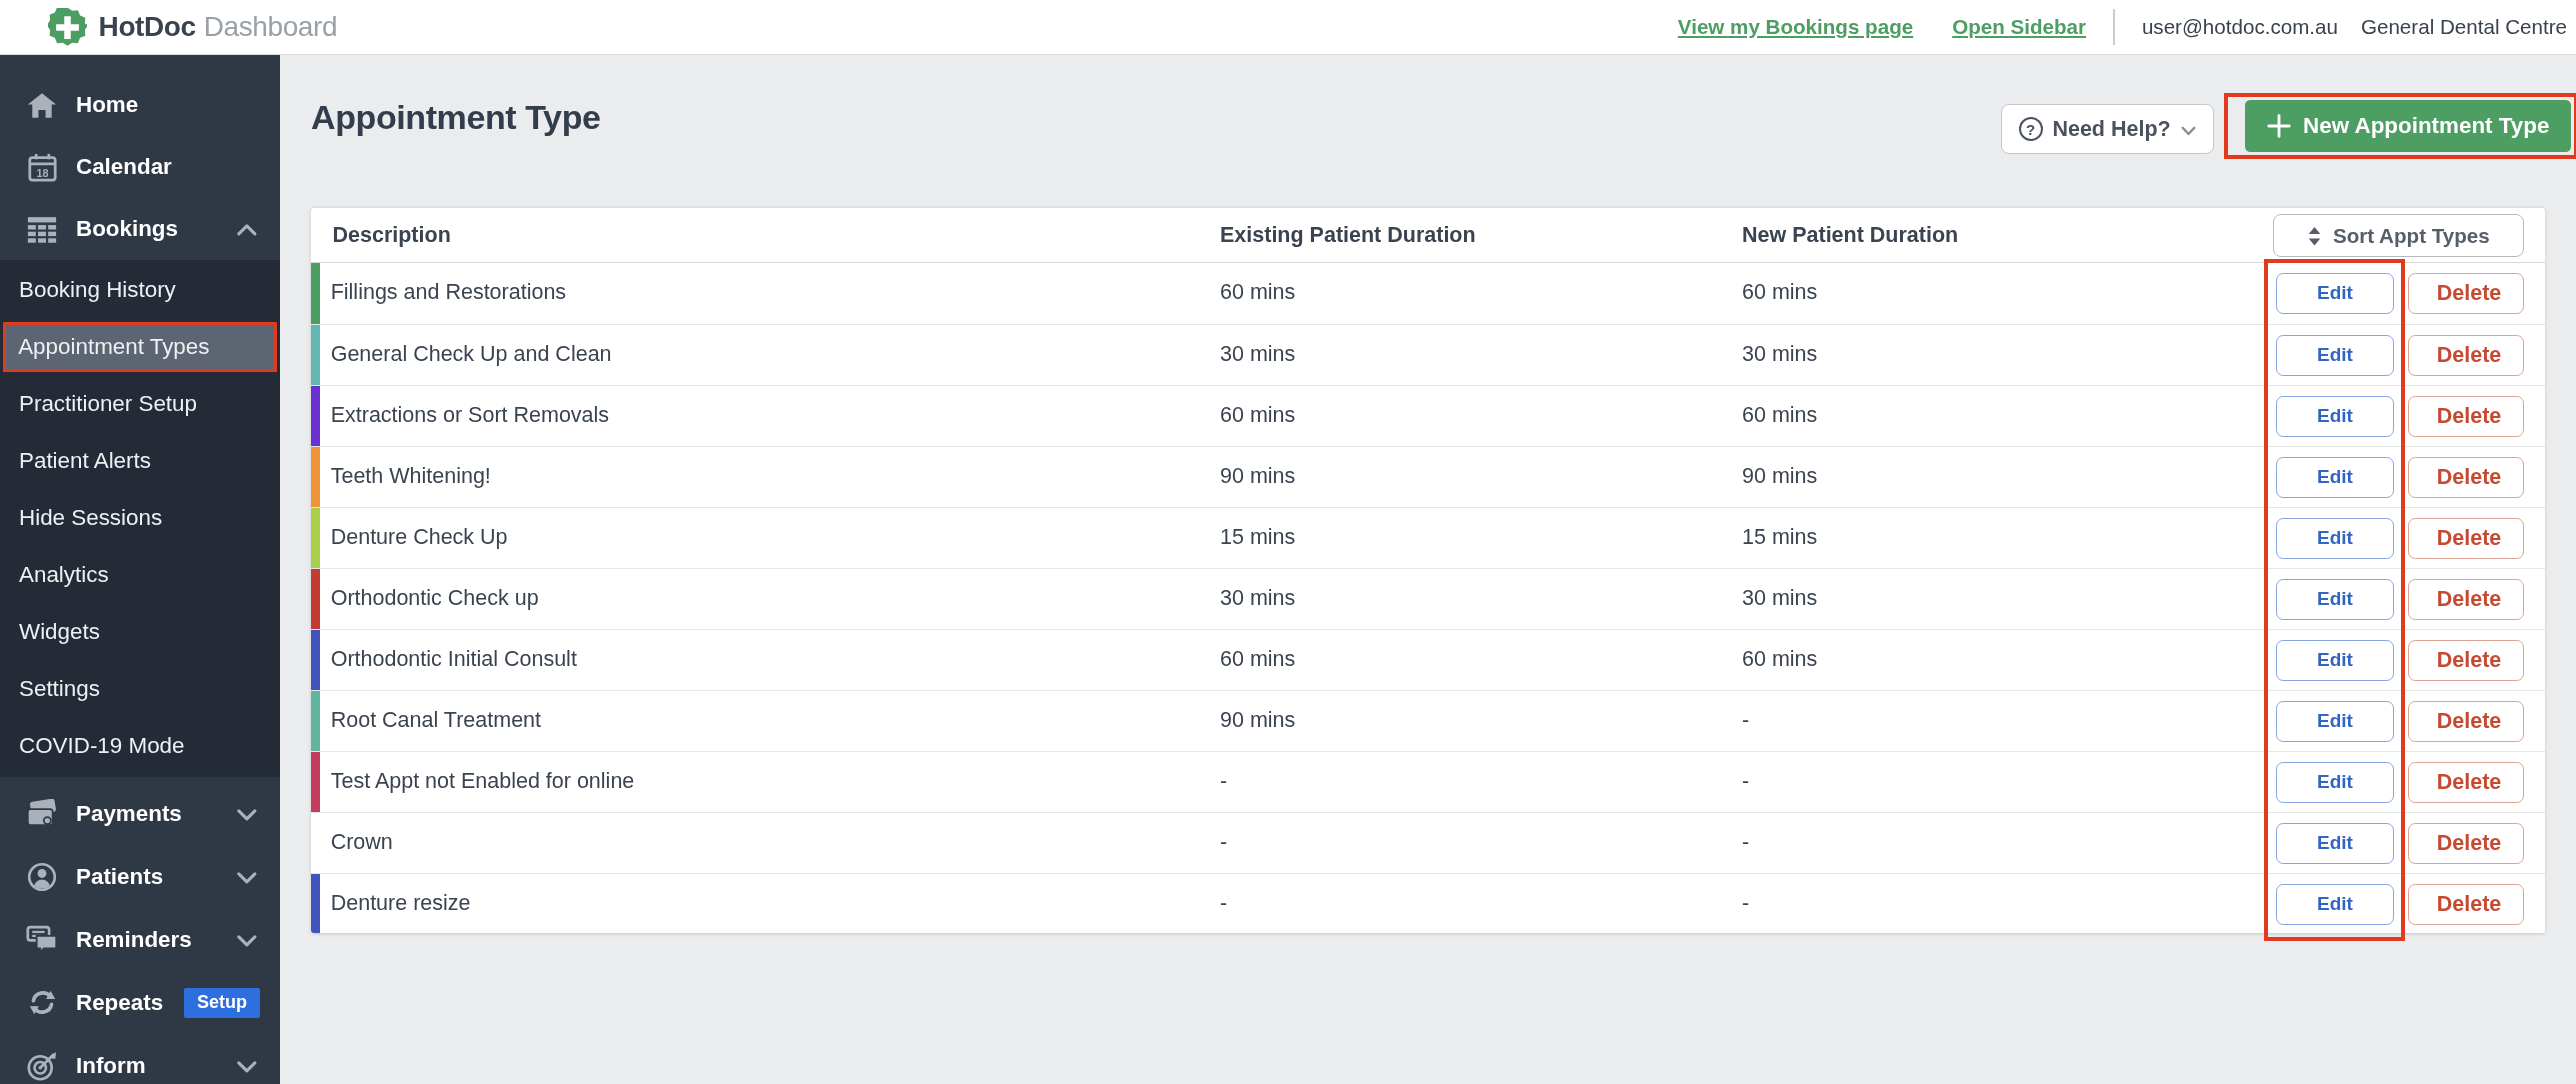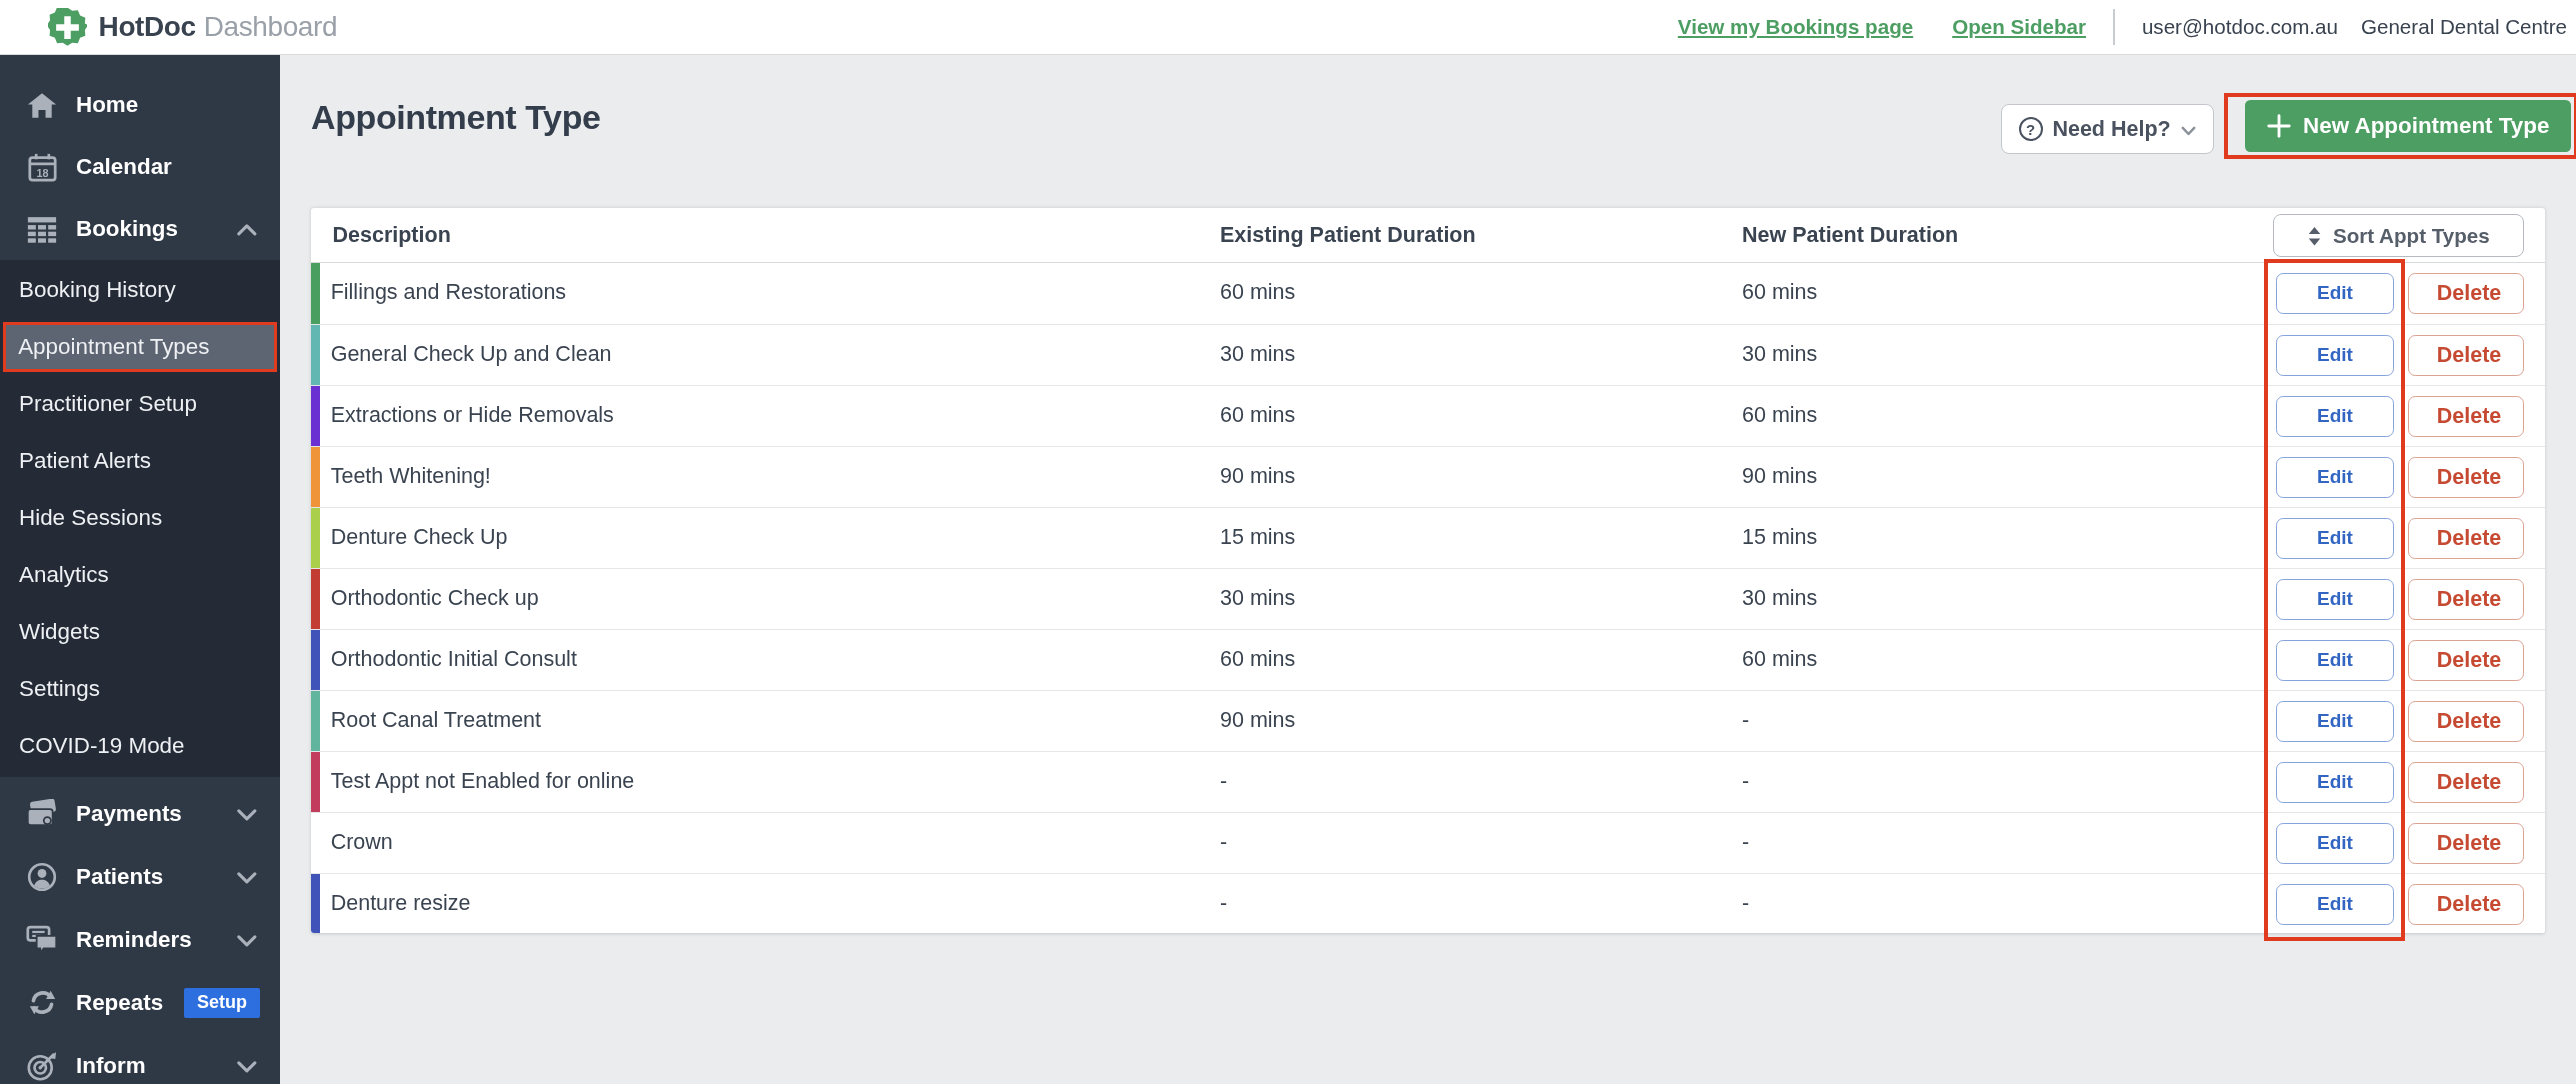--- a/index.html
+++ b/index.html
@@ -341,21 +341,21 @@
         <div class="trow">
     <span class="color-bar" style="background: rgb(98, 183, 178);"></span>
     <span class="td-desc">General Check Up and Clean</span>
     <span class="td-existing">30 mins</span>
     <span class="td-new">30 mins</span>
     <button class="edit-btn">Edit</button>
     <button class="delete-btn">Delete</button>
   </div>
         <div class="trow">
     <span class="color-bar" style="background: rgb(106, 48, 210);"></span>
-    <span class="td-desc">Extractions or Hide Removals</span>
+    <span class="td-desc">Extractions or Sort Removals</span>
     <span class="td-existing">60 mins</span>
     <span class="td-new">60 mins</span>
     <button class="edit-btn">Edit</button>
     <button class="delete-btn">Delete</button>
   </div>
         <div class="trow">
     <span class="color-bar" style="background: rgb(240, 148, 58);"></span>
     <span class="td-desc">Teeth Whitening!</span>
     <span class="td-existing">90 mins</span>
     <span class="td-new">90 mins</span>

